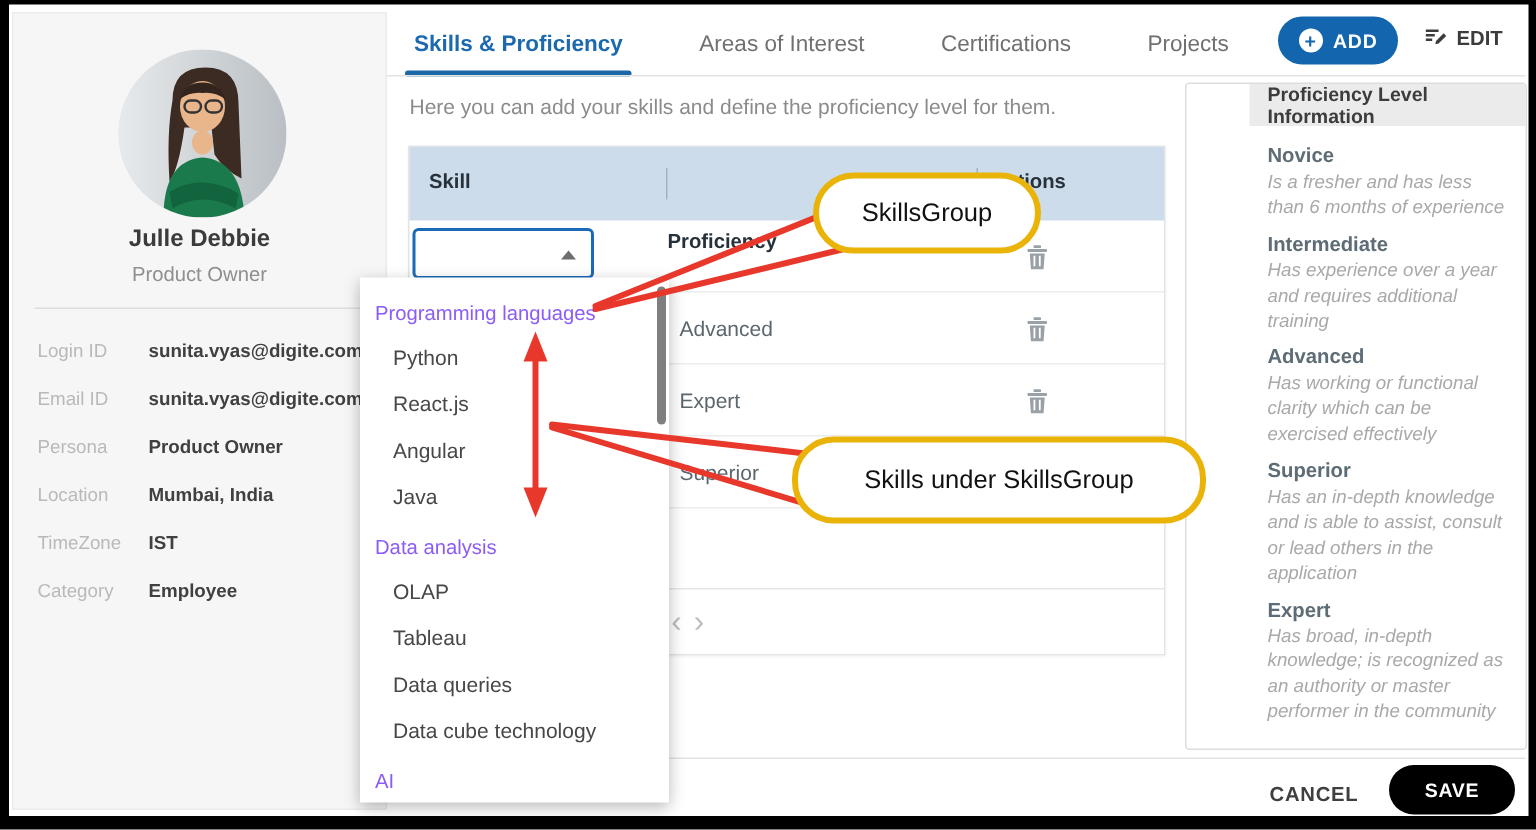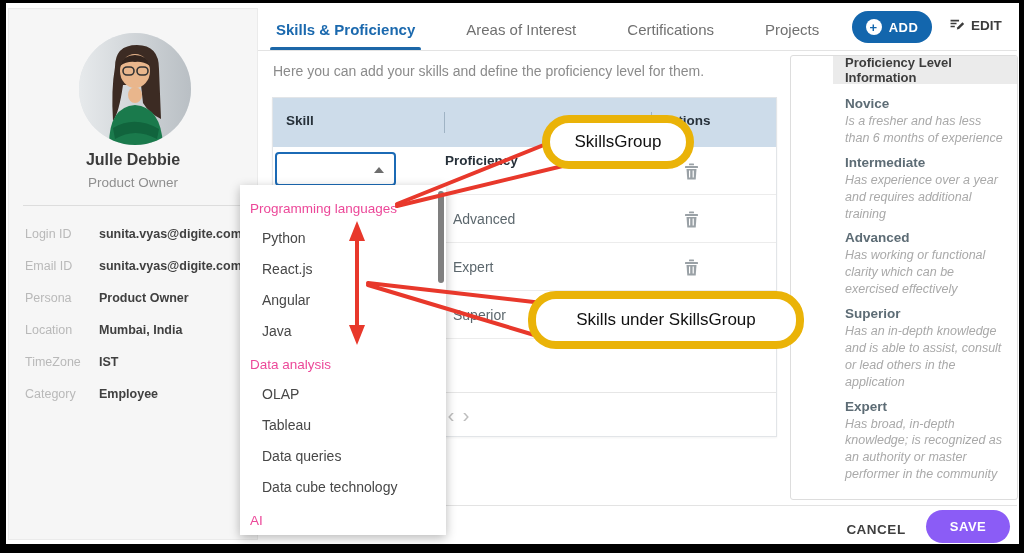--- a/index.html
+++ b/index.html
@@ -50,42 +50,42 @@
   .input-caret { position:absolute; right:10px; top:13px; width:0; height:0; border-left:5px solid transparent; border-right:5px solid transparent; border-bottom:6px solid #6d6d6d; }
 
   .pagination { position:absolute; left:0; right:0; bottom:0; height:44px; border-top:1px solid #e6e6e6; display:flex; align-items:center; justify-content:flex-start; padding-right:24px; font-size:13px; color:#6b6b6b; }
   .rpp-select { display:flex; align-items:center; gap:8px; cursor:pointer; color:#4c4c4c; }
   .select-caret { width:0; height:0; border-left:5px solid transparent; border-right:5px solid transparent; border-top:6px solid #4c4c4c; }
   .page-range { color:#5e5e5e; }
   .page-btn { background:none; border:none; font-size:21px; color:#bdbdbd; cursor:pointer; line-height:1; padding:0 4px; }
 
   
   .dropdown { left:234px; top:182px; width:206px; height:350px; background:#fff; box-shadow:0 3px 10px rgba(0,0,0,.28); padding-top:6px; overflow:hidden; z-index:20; }
-  .dd-group { padding:10px 10px 6px 10px; font-size:13.5px; color:#ec4899; line-height:16px; }
+  .dd-group { padding:10px 10px 6px 10px; font-size:13.5px; color:#8b5cf6; line-height:16px; }
   .dd-item { padding:7px 10px 8px 22px; font-size:14px; color:#474747; line-height:16px; cursor:pointer; }
   .dd-scrollbar { position:absolute; left:198px; top:6px; width:6px; height:92px; background:#7f7f7f; border-radius:3px; }
 
   
   .anno { left:0; top:0; width:1013px; height:541px; pointer-events:none; z-index:30; }
-  .callout { position:absolute; background:#fff; border:8px solid #eab308; border-radius:28px; display:flex; align-items:center; justify-content:center; font-size:17px; color:#111; z-index:31; }
+  .callout { position:absolute; background:#fff; border:4px solid #eab308; border-radius:28px; display:flex; align-items:center; justify-content:center; font-size:17px; color:#111; z-index:31; }
   .callout1 { left:536px; top:112px; width:152px; height:54px; }
   .callout2 { left:522px; top:288px; width:276px; height:58px; }
 
   
   .info-panel { left:784px; top:52px; width:228px; height:445px; background:#fff; border:1px solid #ddd; border-radius:3px; overflow:hidden;padding-left:42px; }
   .info-title { height:28px; background:#ebebeb; display:flex; align-items:center; padding-left:12px; font-size:13px; font-weight:bold; color:#3c3c3c; }
   .info-body { padding:4px 12px 0 12px; }
   .level { margin-top:8px; }
   .level-name { font-size:13.5px; font-weight:bold; color:#5d6c75; }
   .level-desc { font-size:12.5px; color:#a9a9a9; line-height:1.35; margin-top:2px;font-style:italic; }
 
   
   .footer-divider { left:257px; top:502px; right:2px; border-top:1px solid #e3e3e3; }
   .cancel-btn { left:832px; top:513px; width:76px; height:26px; background:none; border:none; font-size:13.5px; font-weight:bold; color:#3f3f3f; letter-spacing:.5px; cursor:pointer; }
-  .save-btn { left:920px; top:507px; width:84px; height:33px; border-radius:17px; background:#8b5cf6; border:none; color:#fff; font-size:13px; font-weight:bold; letter-spacing:.5px; cursor:pointer; }
+  .save-btn { left:920px; top:507px; width:84px; height:33px; border-radius:17px; background:#000000; border:none; color:#fff; font-size:13px; font-weight:bold; letter-spacing:.5px; cursor:pointer; }
 </style>
 </head>
 <body>
 
 <div class="screen">
 
   <div class="abs profile-card">
     <div class="avatar-wrap">
       <svg width="112" height="112" viewBox="0 0 112 112">
         <defs>

